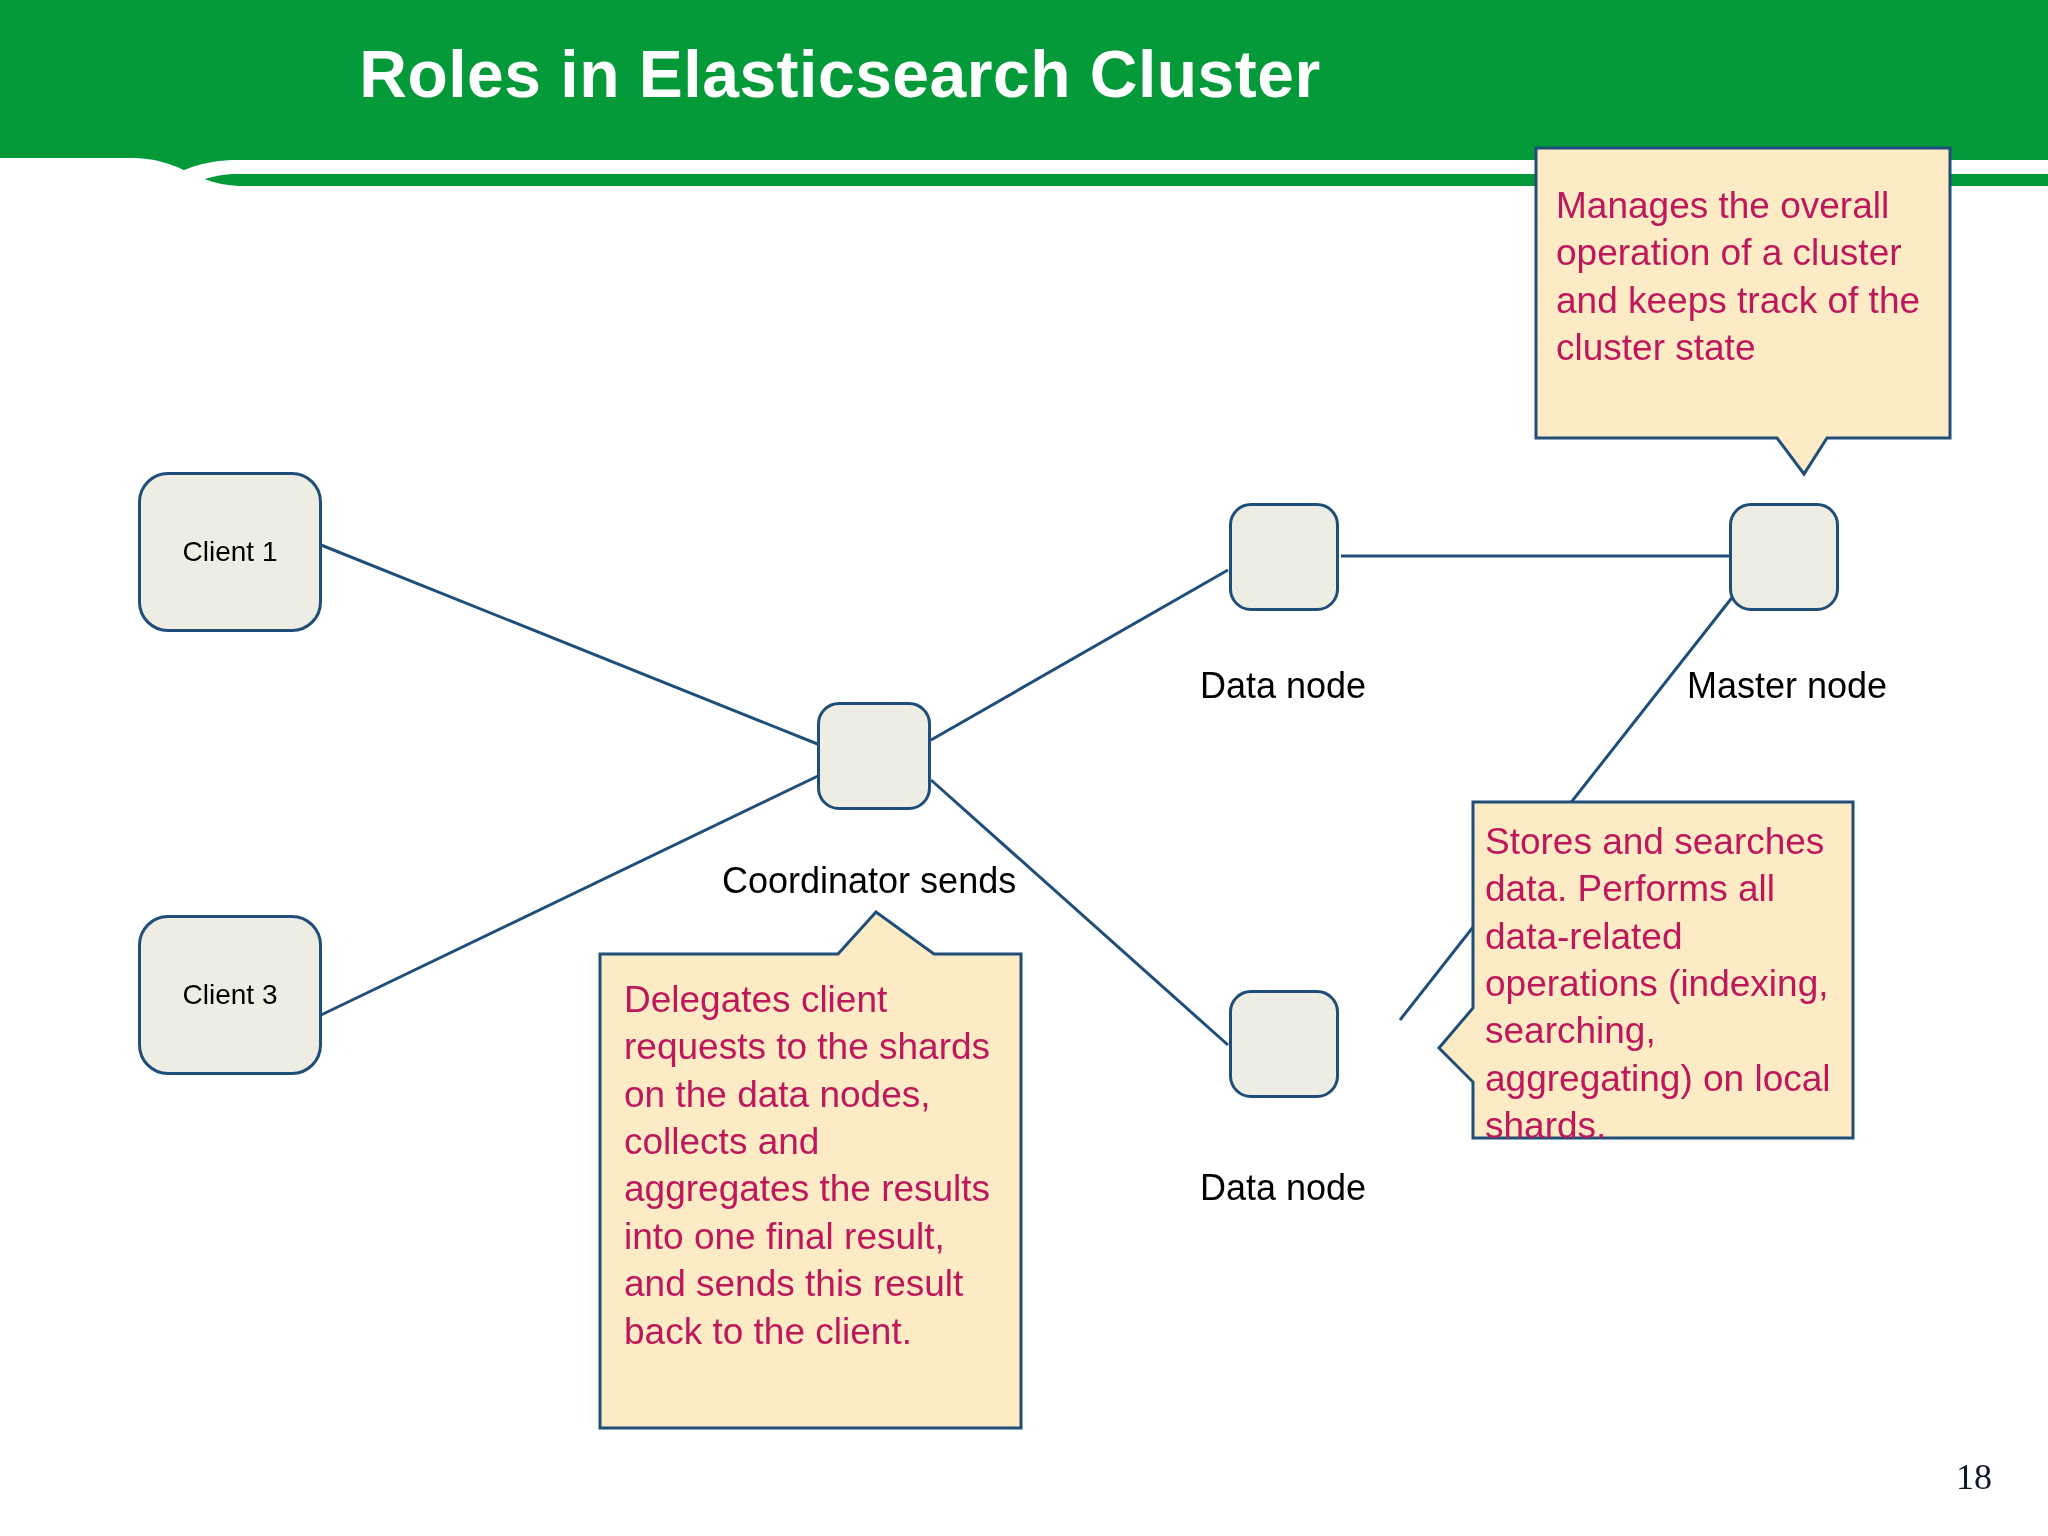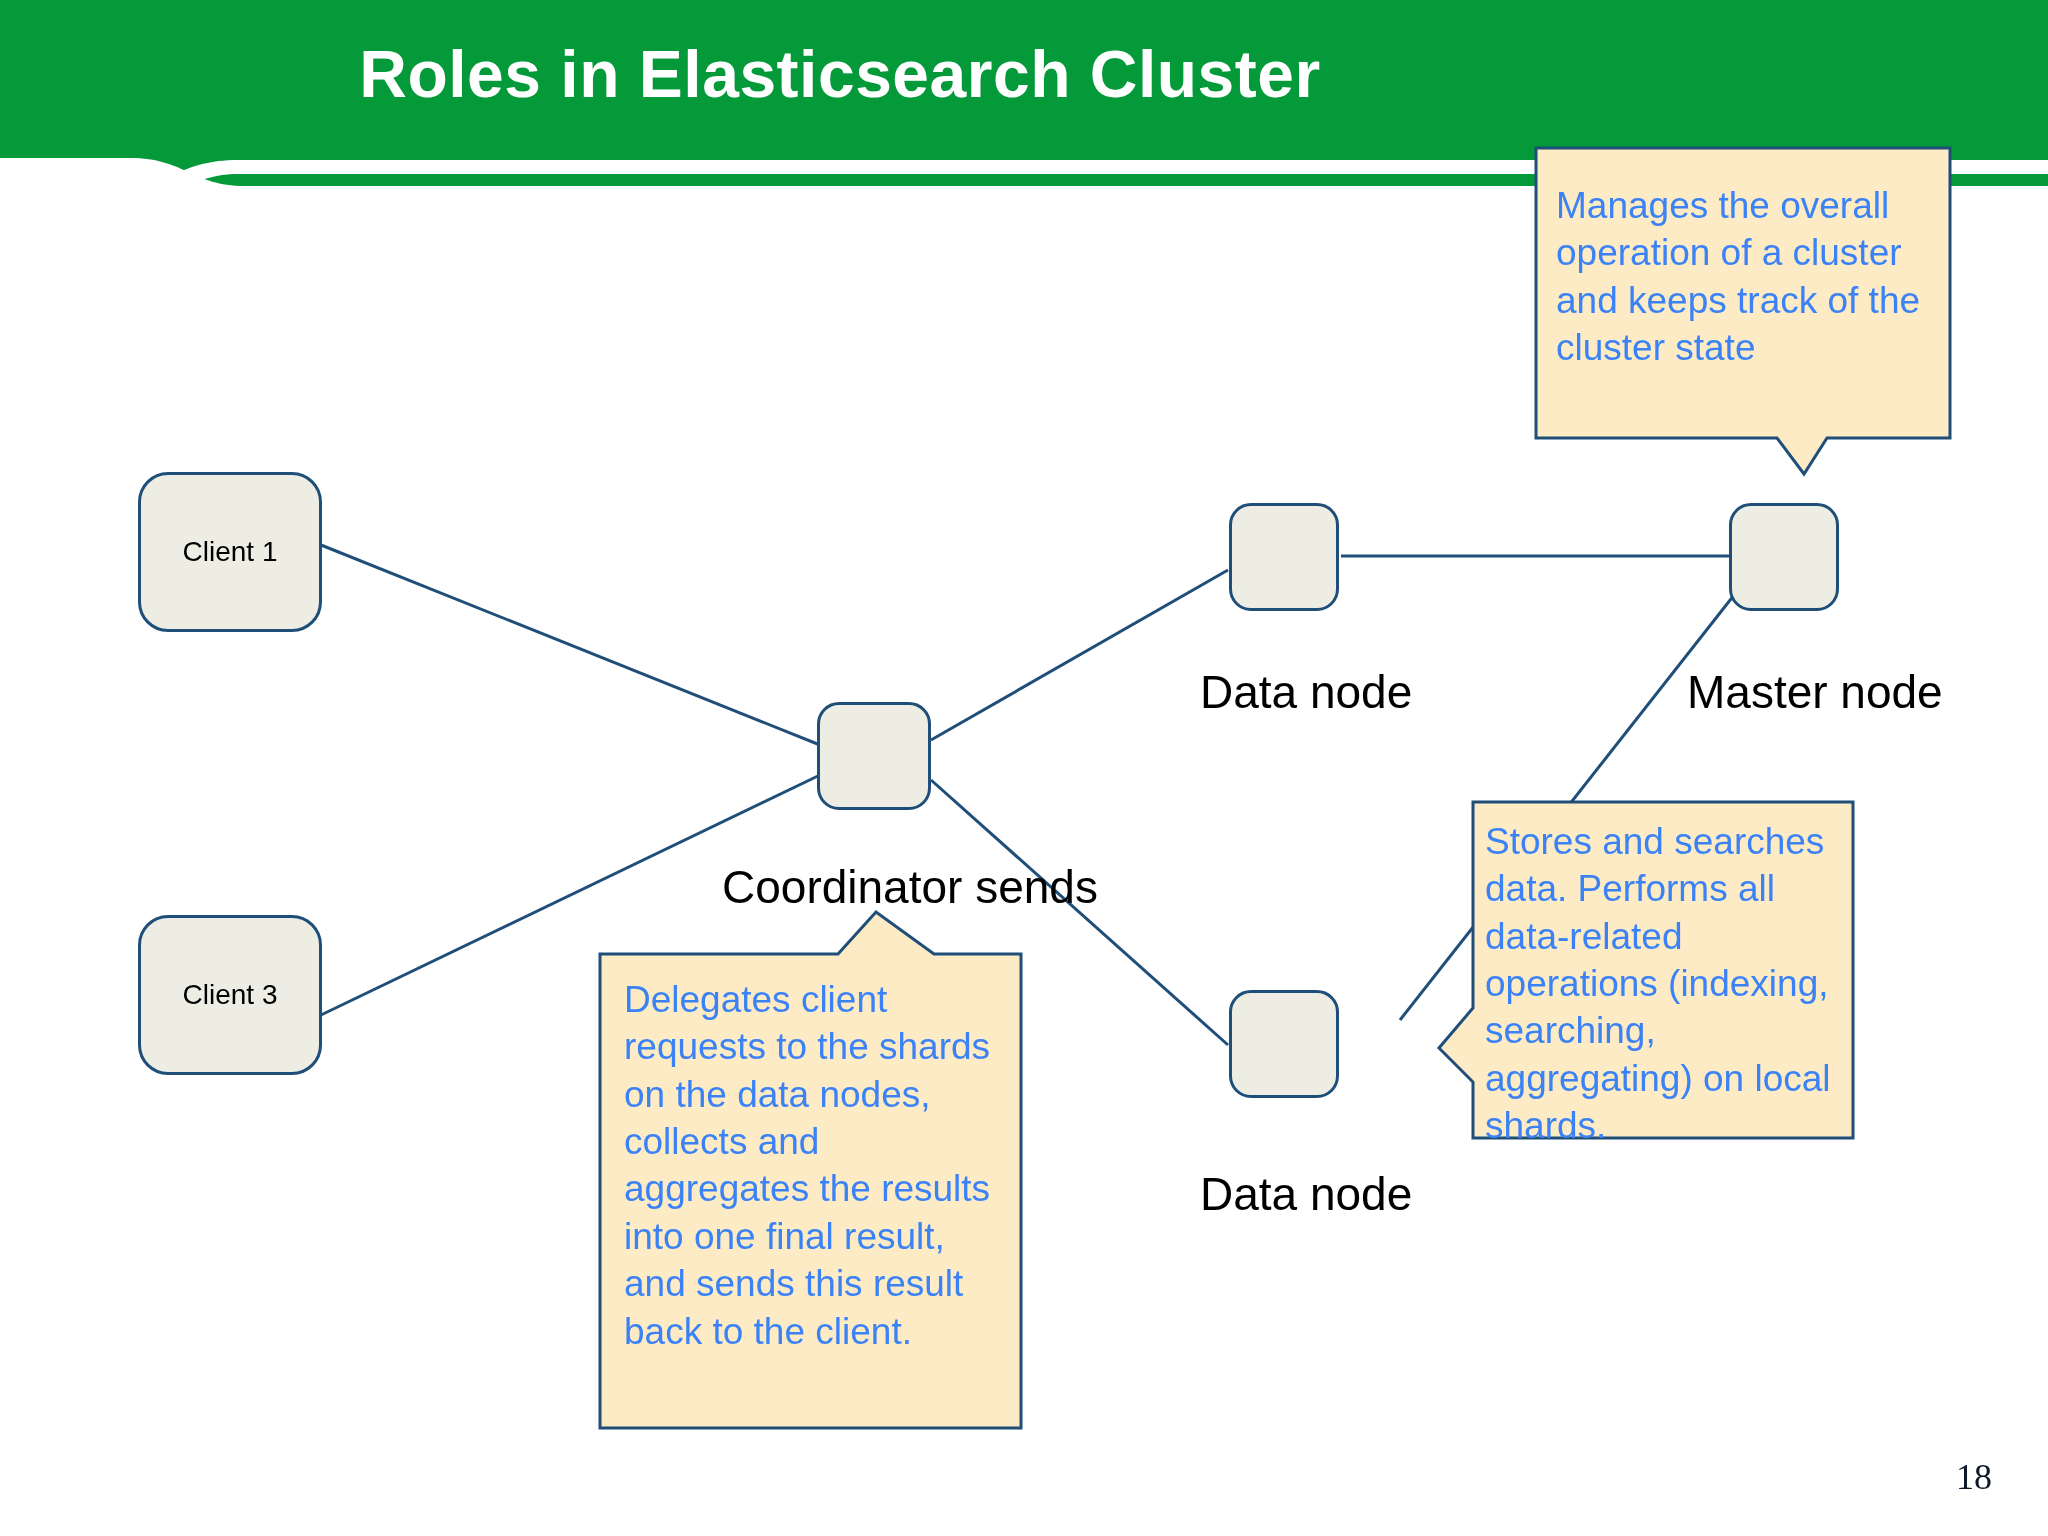--- a/index.html
+++ b/index.html
@@ -85,30 +85,30 @@
   .coord-node {
     width: 114px;
     height: 108px;
     border-radius: 22px;
   }
 
   
   .node-caption {
     position: absolute;
     color: #000000;
-    font-size: 46px;
+    font-size: 36px;
     white-space: nowrap;
     font-family: "Liberation Sans", sans-serif;
   }
 
   
   .callout {
     position: absolute;
     box-sizing: border-box;
-    color: #3b82f6;
+    color: #be185d;
     font-size: 37px;
     line-height: 1.28;
     font-family: "Liberation Sans", sans-serif;
   }
   .callout-text {
     position: relative;
     z-index: 2;
     white-space: pre-wrap;
   }
   .callout-shape {

